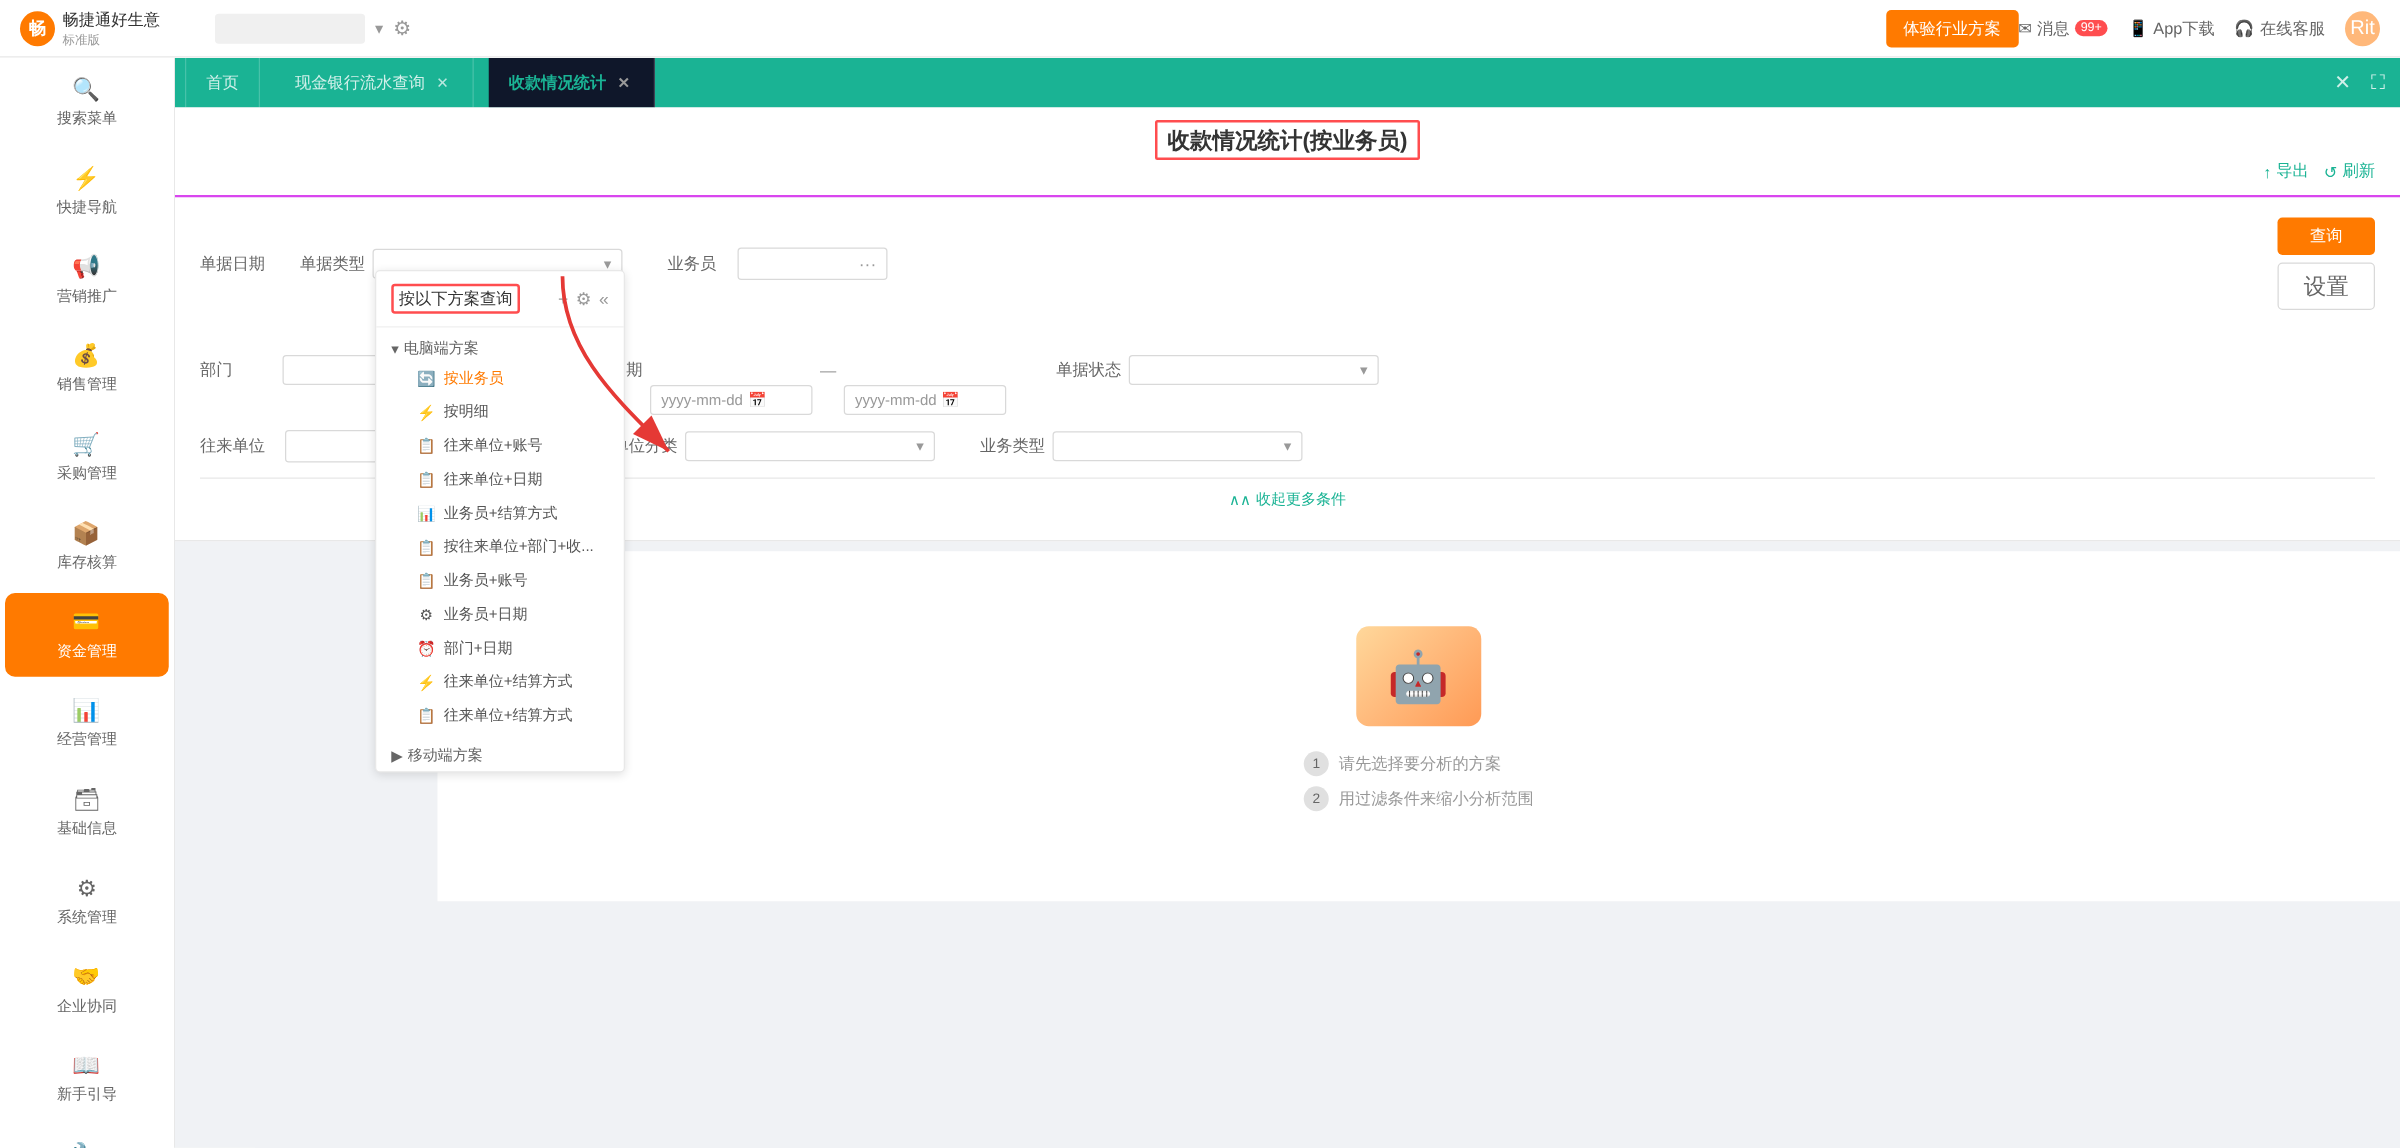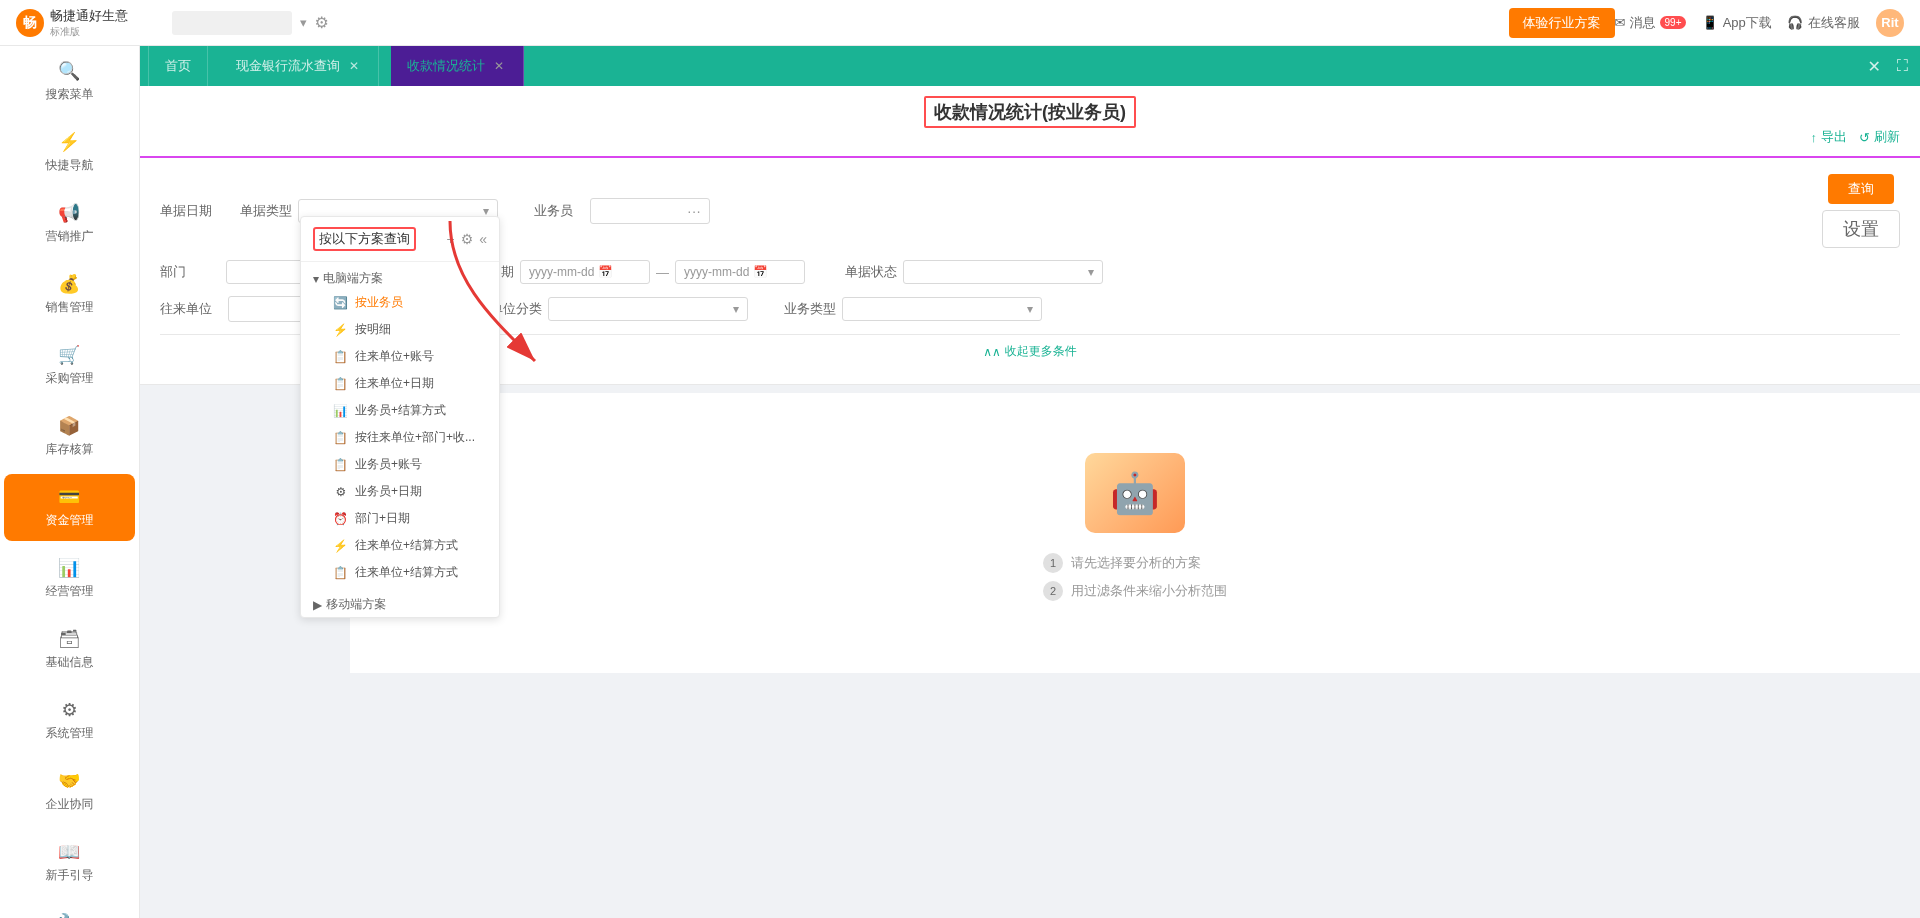--- a/index.html
+++ b/index.html
@@ -48,21 +48,21 @@
     .badge {
       background: #ff4d4f; color: #fff;
       border-radius: 10px; padding: 1px 5px;
       font-size: 10px; min-width: 18px; text-align: center;
     }
     .avatar-circle {
       width: 28px; height: 28px;
       background: #ffb87a;
       border-radius: 50%;
       display: flex; align-items: center; justify-content: center;
-      font-size: 13px; color: #fff; font-weight: bold;
+      font-size: 16px; color: #fff;
     }
 
     
     .main-layout {
       display: flex;
       margin-top: 46px;
       height: calc(100vh - 46px);
     }
 
     
@@ -112,23 +112,24 @@
       padding: 0 16px;
       height: 40px;
       cursor: pointer;
       color: rgba(255,255,255,0.8);
       font-size: 13px;
       border-right: 1px solid rgba(255,255,255,0.2);
       white-space: nowrap;
     }
     .tab-item:first-child { border-left: 1px solid rgba(255,255,255,0.2); }
     .tab-item.active {
-      background: #4c1d95;
+      background: #0f172a;
       color: #1ab394;
       border-radius: 0;
+      font-weight: bold;
     }
     .tab-item .tab-close {
       font-size: 12px; color: rgba(255,255,255,0.7);
       width: 16px; height: 16px;
       display: flex; align-items: center; justify-content: center;
       border-radius: 50%;
     }
     .tab-item.active .tab-close { color: #999; }
     .tab-bar-right {
       margin-left: auto;
@@ -264,27 +265,27 @@
     }
     .filter-select .select-text { flex: 1; }
     .filter-select .chevron { color: #999; font-size: 12px; }
     .filter-date-input {
       display: flex; align-items: center;
       border: 1px solid #d9d9d9;
       border-radius: 3px;
       padding: 4px 8px;
       min-width: 130px;
       font-size: 12px; color: #999;
-      background: #fff; gap: 4px;
+      background: #fff; gap: 4px; margin-top: 48px;
     }
     .filter-date-sep {
       font-size: 13px; color: #999;
     }
     .filter-actions-col {
-      display: flex; flex-direction: column; gap: 6px; margin-left: auto; align-items: center;
+      display: flex; flex-direction: column; gap: 6px; margin-left: auto;
     }
     .btn-query {
       background: #ff7a00; color: #fff;
       border: none; border-radius: 4px;
       padding: 6px 20px; font-size: 13px;
       cursor: pointer; white-space: nowrap;
     }
     .btn-settings {
       background: #fff; color: #666;
       border: 1px solid #d9d9d9; border-radius: 4px;

